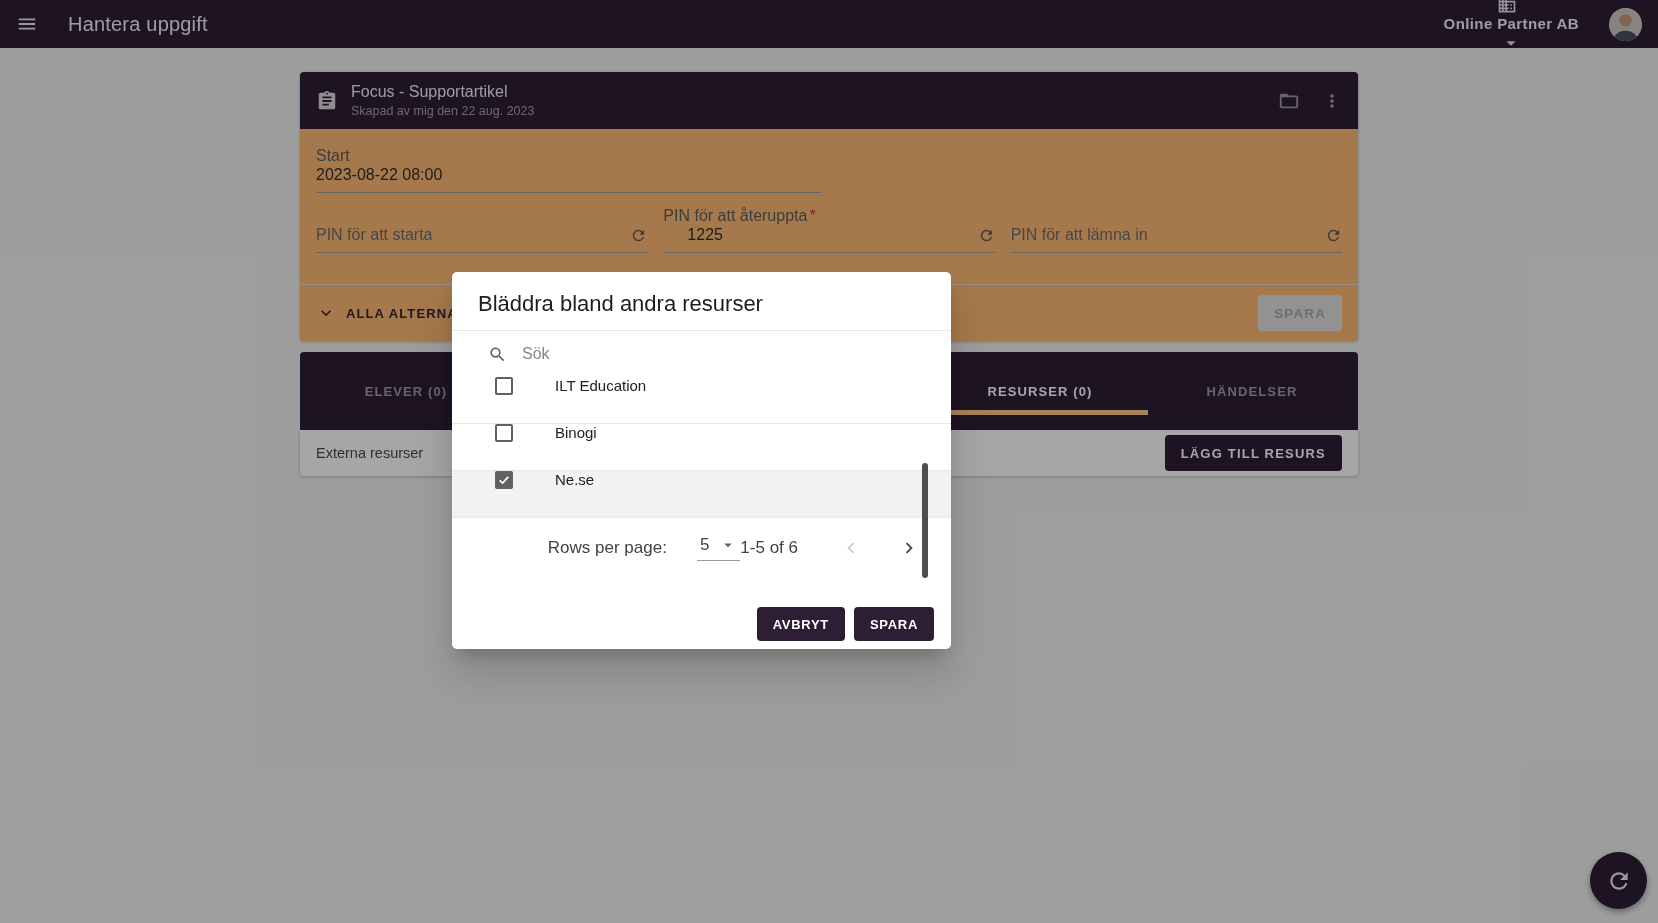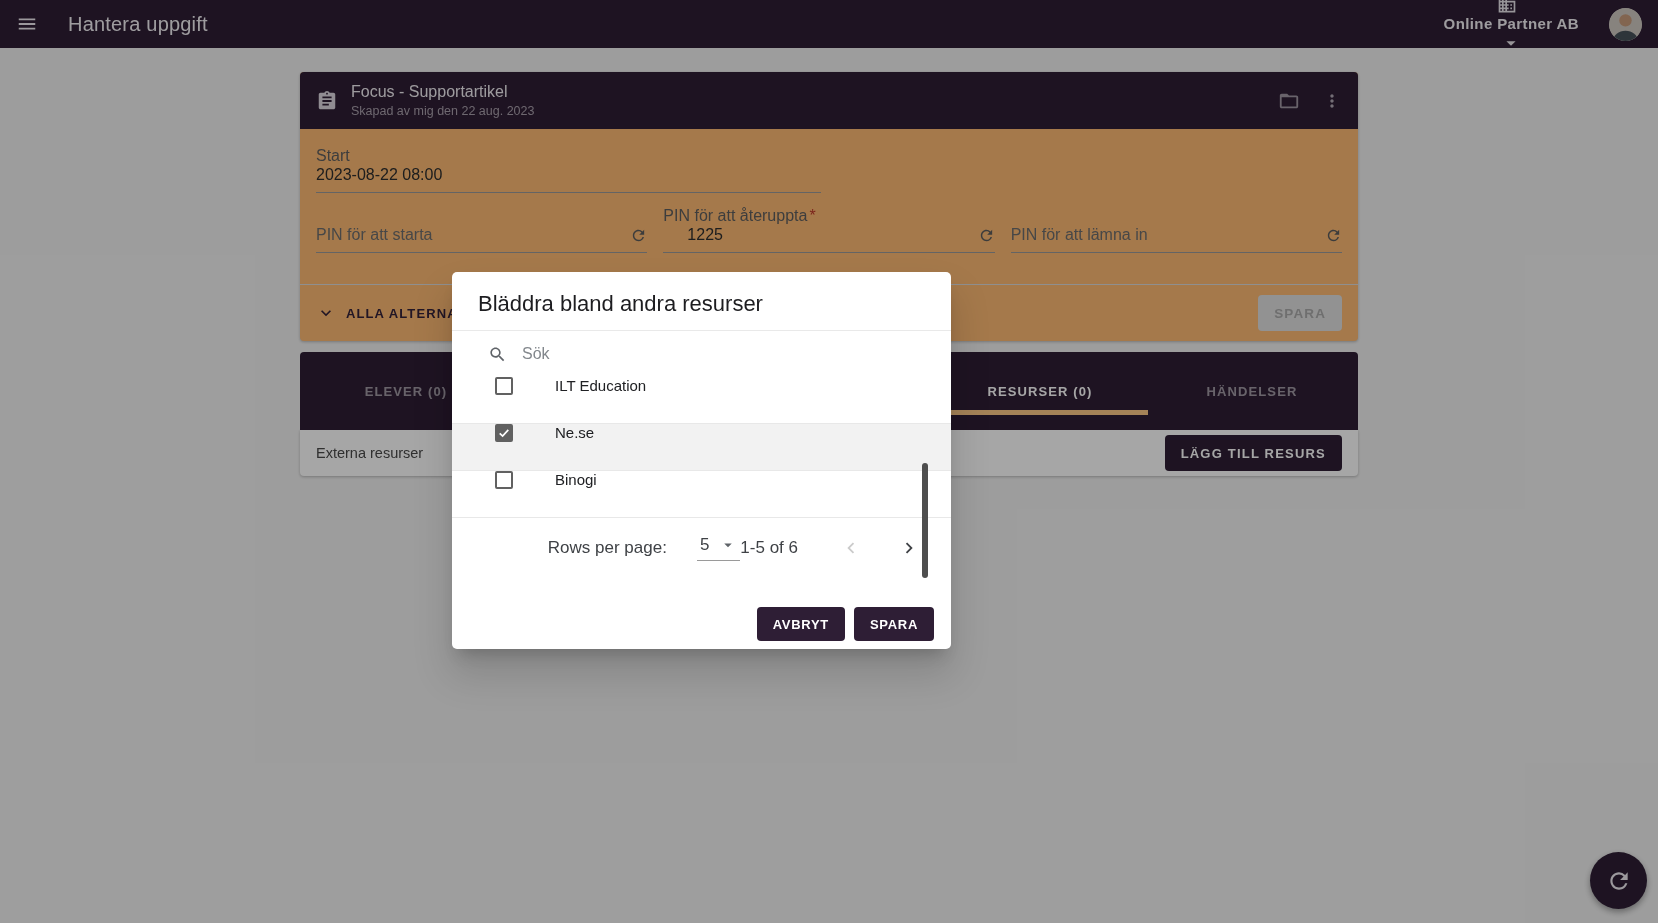--- a/index.html
+++ b/index.html
@@ -310,31 +310,31 @@
         </svg>
     </span>
     <input type="text" placeholder="Sök" style="">
   </div>
 
   <div class="dlist">
     <div class="drow">
       <span class="checkbox"></span>
       <span class="drow-label">ILT Education</span>
     </div>
+    <div class="drow">
+      <span class="checkbox"></span>
+      <span class="drow-label">Binogi</span>
+    </div>
     <div class="drow checked-row">
       <span class="checkbox checked">
         <svg width="14" height="14" viewBox="0 0 18 18">
             <polyline points="3.5,9.5 7.2,13 14.5,5" fill="none" stroke="#fff" stroke-width="2.2"></polyline>
           </svg>
       </span>
       <span class="drow-label">Ne.se</span>
-    </div>
-    <div class="drow">
-      <span class="checkbox"></span>
-      <span class="drow-label">Binogi</span>
     </div>
   </div>
 
   <div class="dpagination">
     <span>Rows per page:</span>
     <span class="rpp-select">
       <span>5</span>
       <span>
         <svg width="18" height="18" viewBox="0 0 24 24" fill="#5f6368">
             <path d="M7 10l5 5 5-5z"></path>

